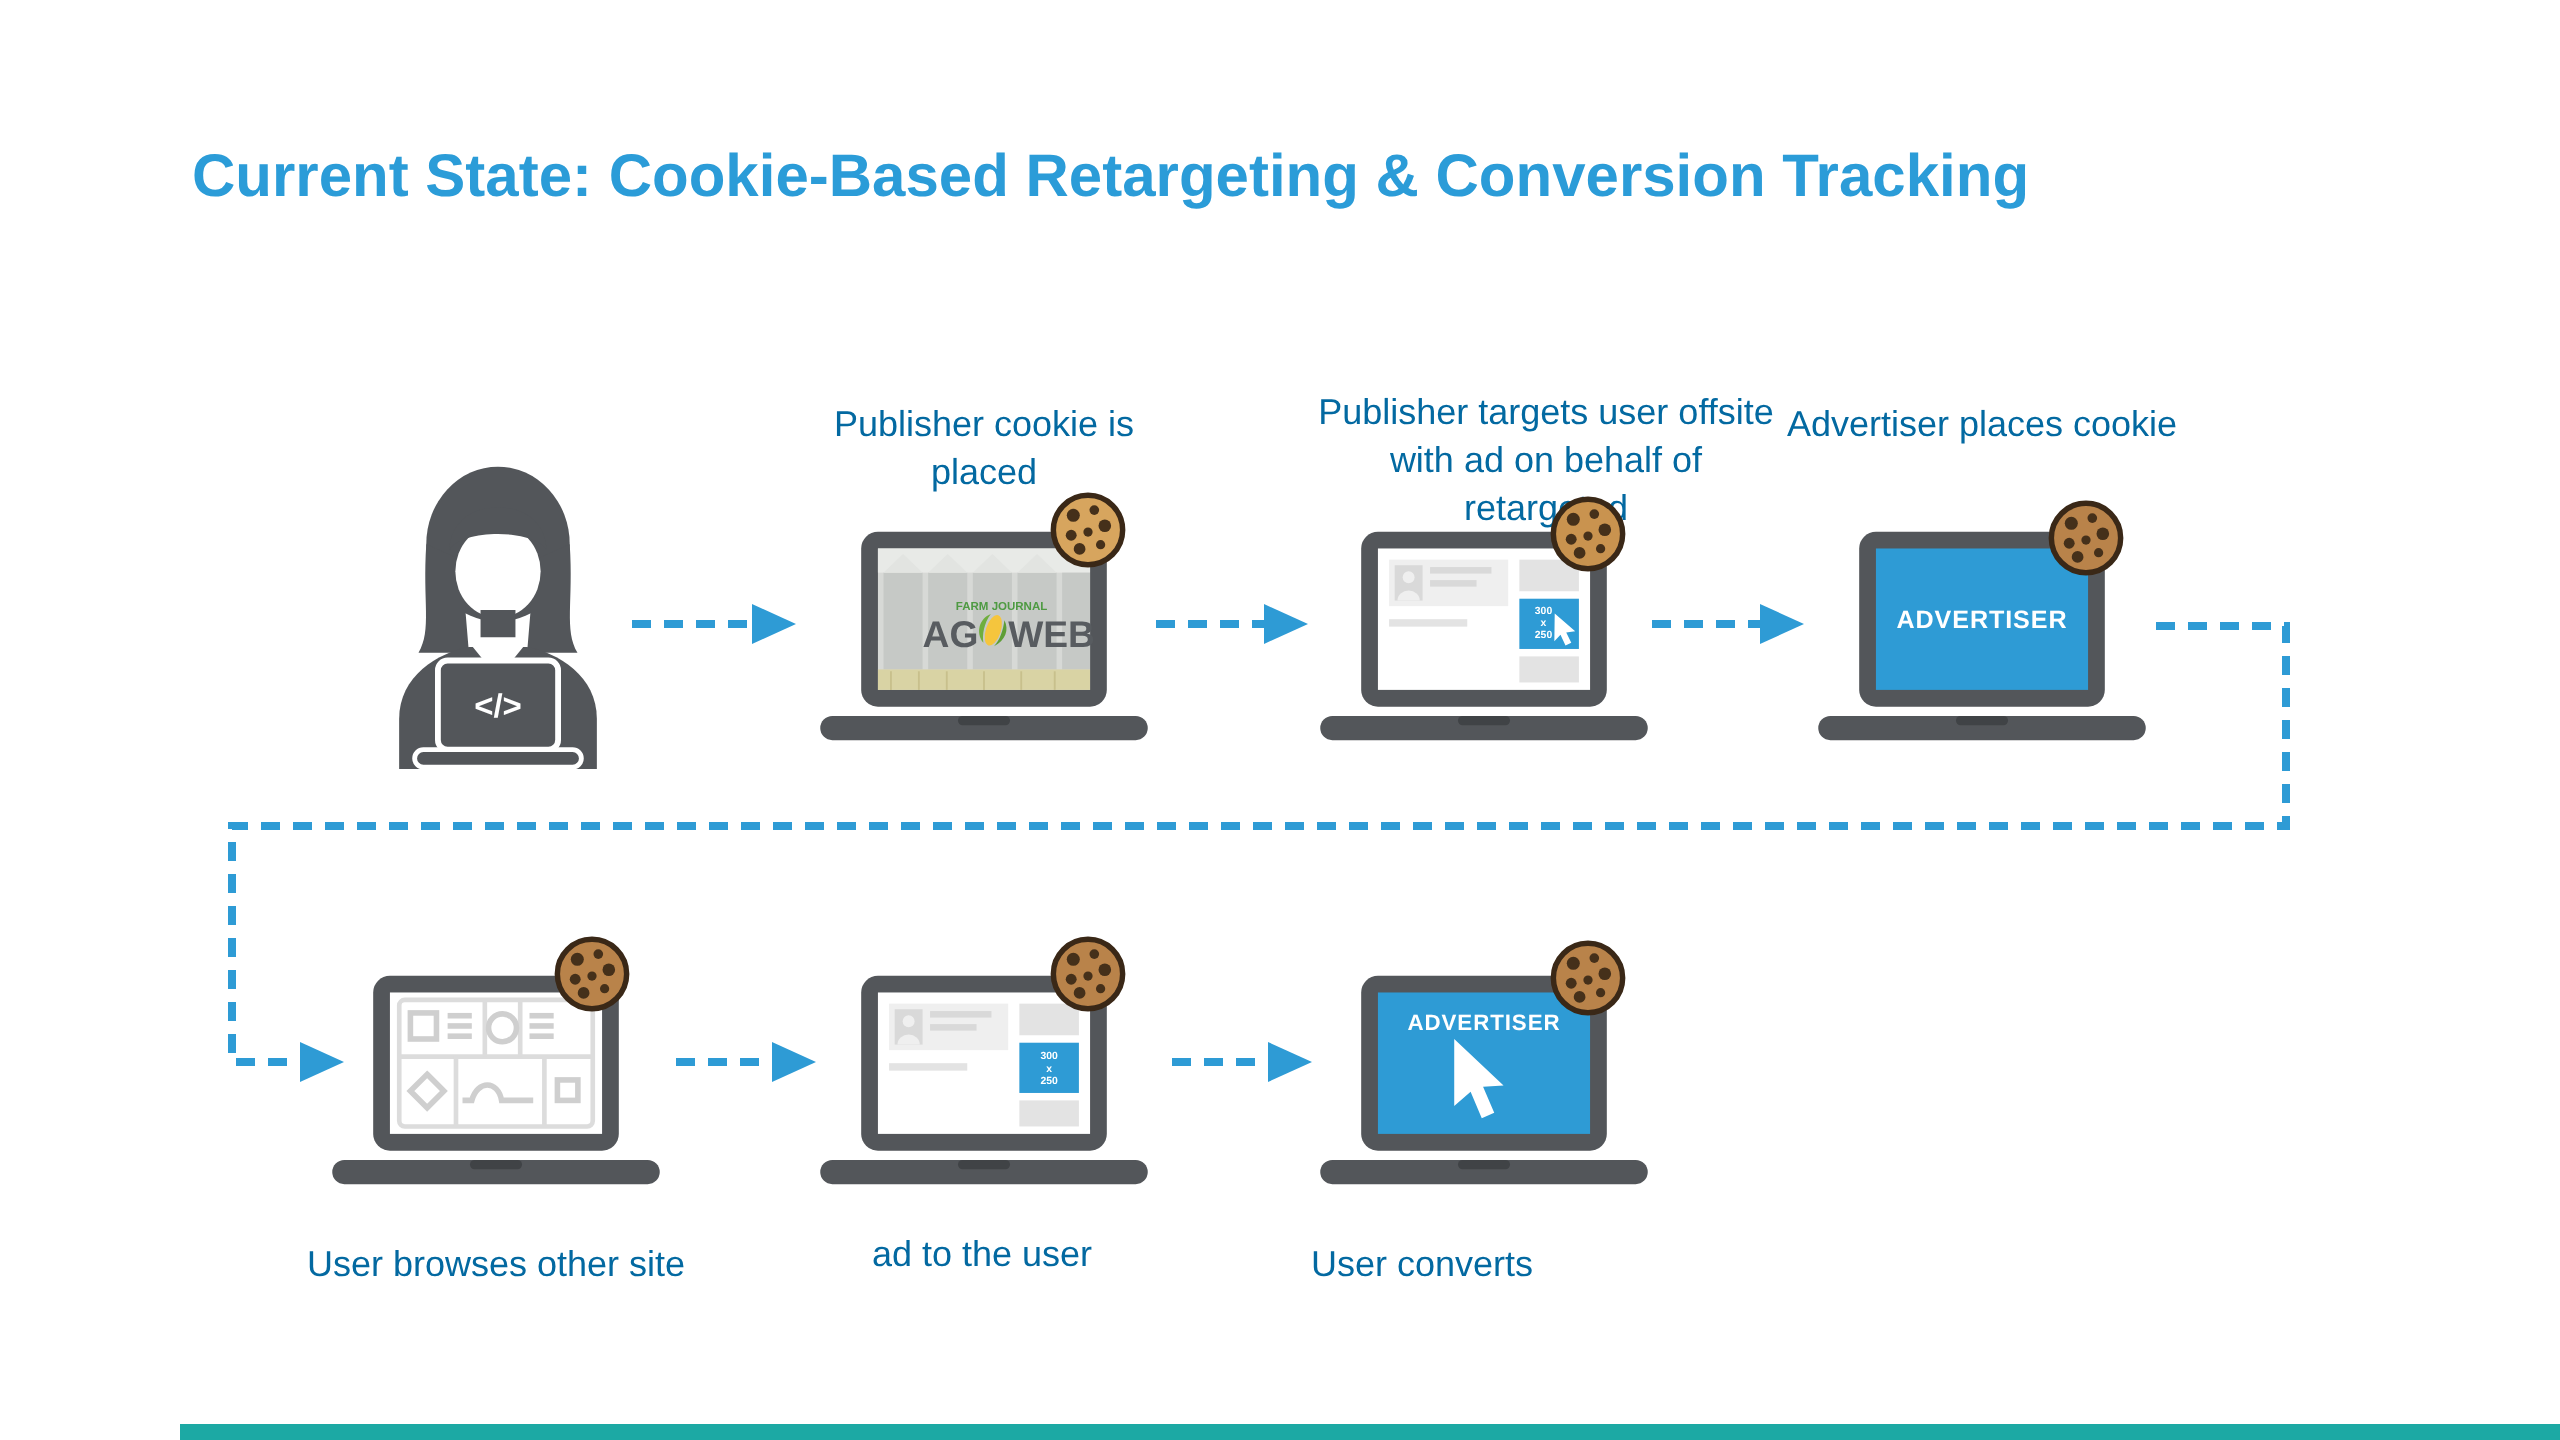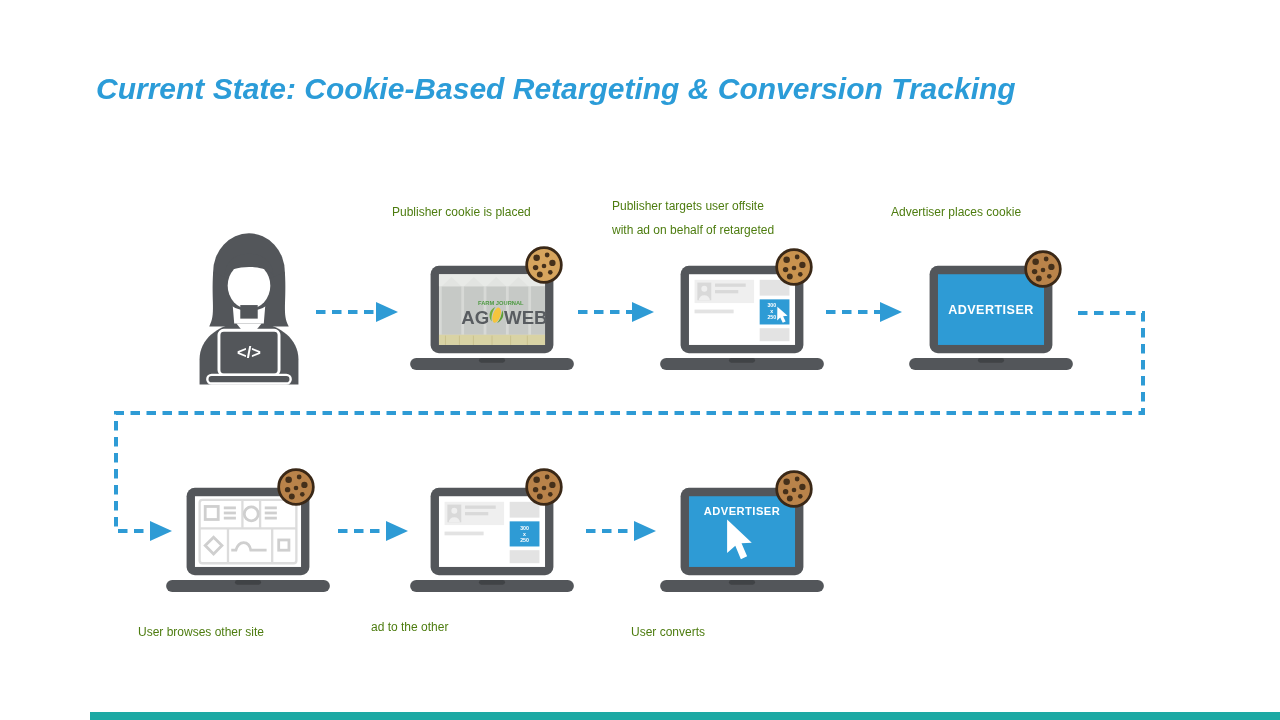--- a/index.html
+++ b/index.html
@@ -1,19 +1,19 @@
 <!DOCTYPE html>
 <html><head>
 <meta charset="utf-8">
 <style>
   html,body{margin:0;padding:0;}
   body{font-family:"Liberation Sans",sans-serif;background:#fff;}
   .slide{position:relative;width:1280px;height:720px;background:#ffffff;overflow:hidden;}
-  .title{position:absolute;left:96px;top:72px;font-size:30px;font-weight:700;color:#2B9CD8;letter-spacing:0px;white-space:nowrap;font-style:italic;}
-  .lbl{position:absolute;color:#4d7c0f;font-size:12px;line-height:24px;text-align:left;}
+  .title{position:absolute;left:96px;top:72px;font-size:30px;font-weight:700;color:#2B9CD8;letter-spacing:0px;white-space:nowrap;}
+  .lbl{position:absolute;color:#0369a1;font-size:18px;line-height:24px;text-align:center;}
   .abs{position:absolute;}
   .connectors{position:absolute;left:0;top:0;pointer-events:none;}
   .accent-bar{position:absolute;left:90px;right:0;bottom:0;height:8px;background:#1CA9A4;}
   svg text{font-family:"Liberation Sans",sans-serif;}
   .adtxt{fill:#ffffff;font-size:5.6px;font-weight:700;text-anchor:middle;}
   .advtxt{fill:#ffffff;font-weight:700;text-anchor:middle;letter-spacing:0.5px;}
 </style>
 </head>
 <body>
 
@@ -36,33 +36,33 @@
       <polygon points="880,302 902,312 880,322"></polygon>
       <polygon points="150,521 172,531 150,541"></polygon>
       <polygon points="386,521 408,531 386,541"></polygon>
       <polygon points="634,521 656,531 634,541"></polygon>
     </g>
   </svg>
 
   <div class="lbl" style="left:392px;top:200px;width:200px;">
     <div>Publisher cookie is placed</div>
   </div>
-  <div class="lbl" style="left:612px;top:194px;width:230px;">
+  <div class="lbl" style="left:658px;top:194px;width:230px;">
     <div>Publisher targets user offsite</div>
     <div>with ad on behalf of retargeted</div>
   </div>
   <div class="lbl" style="left:138px;top:620px;width:220px;">
     <div>User browses other site</div>
   </div>
 
   <div class="lbl" style="left:891px;top:200px;width:200px;">
     <div>Advertiser places cookie</div>
   </div>
   <div class="lbl" style="left:371px;top:615px;width:240px;">
-    <div>ad to the other</div>
+    <div>ad to the user</div>
   </div>
   <div class="lbl" style="left:631px;top:620px;width:160px;">
     <div>User converts</div>
   </div>
 
   <div class="abs" style="left:186px;top:228px;">
     <svg width="126" height="158" viewBox="0 0 130 160">
       <g fill="#53565A">
         <ellipse cx="65" cy="44" rx="37" ry="40"></ellipse>
         <path d="M28,44 C26,74 31,88 24,100 L50,100 L46,52 Z"></path>

